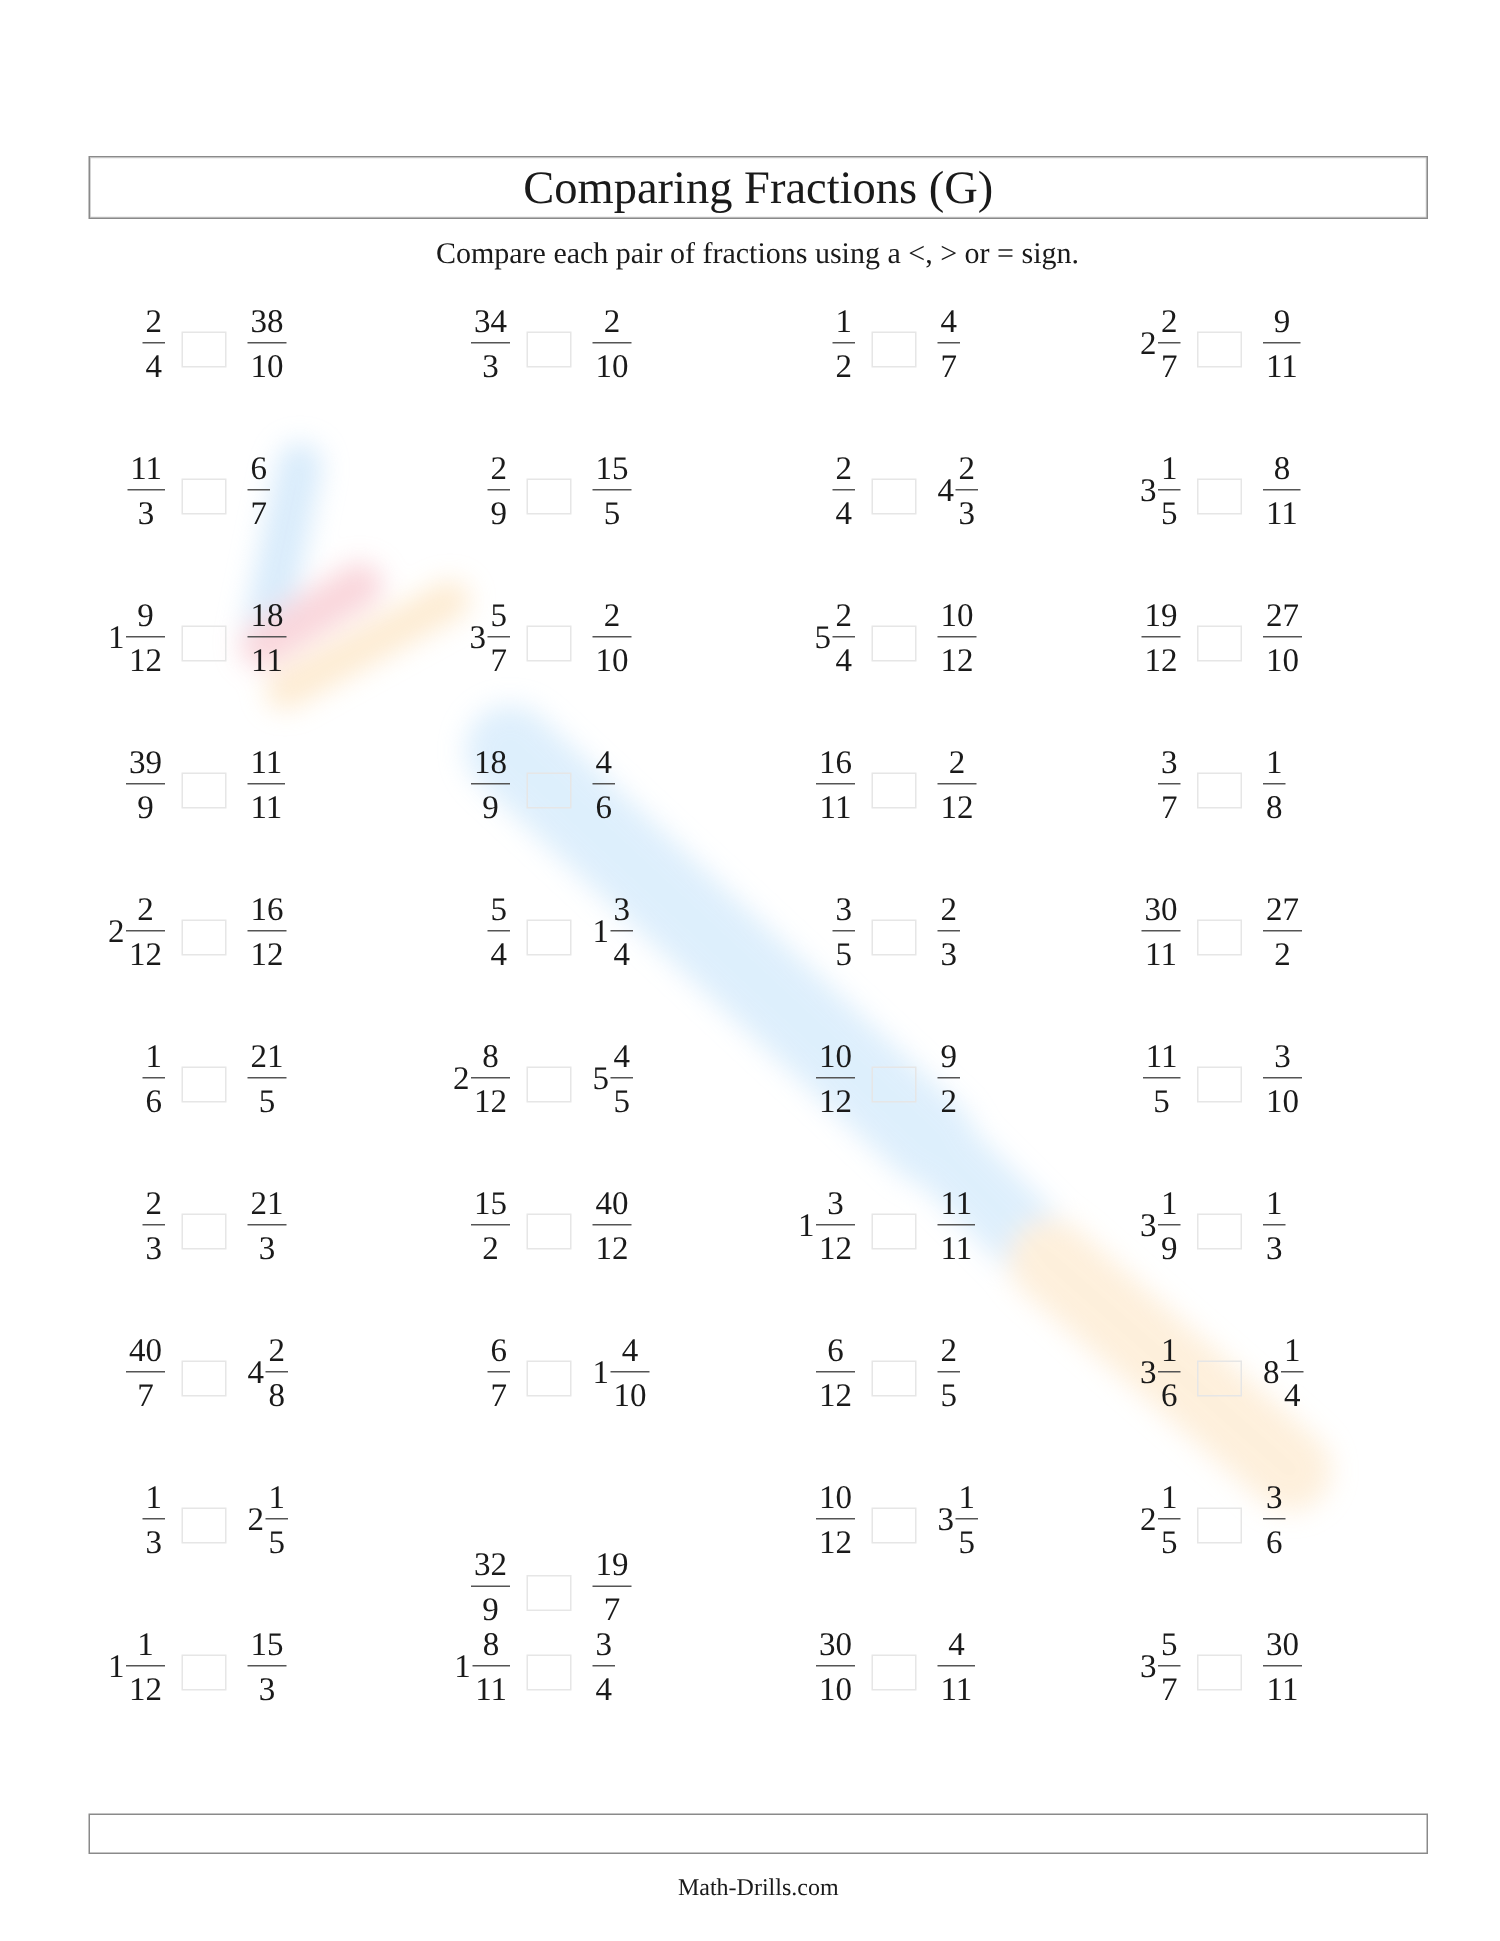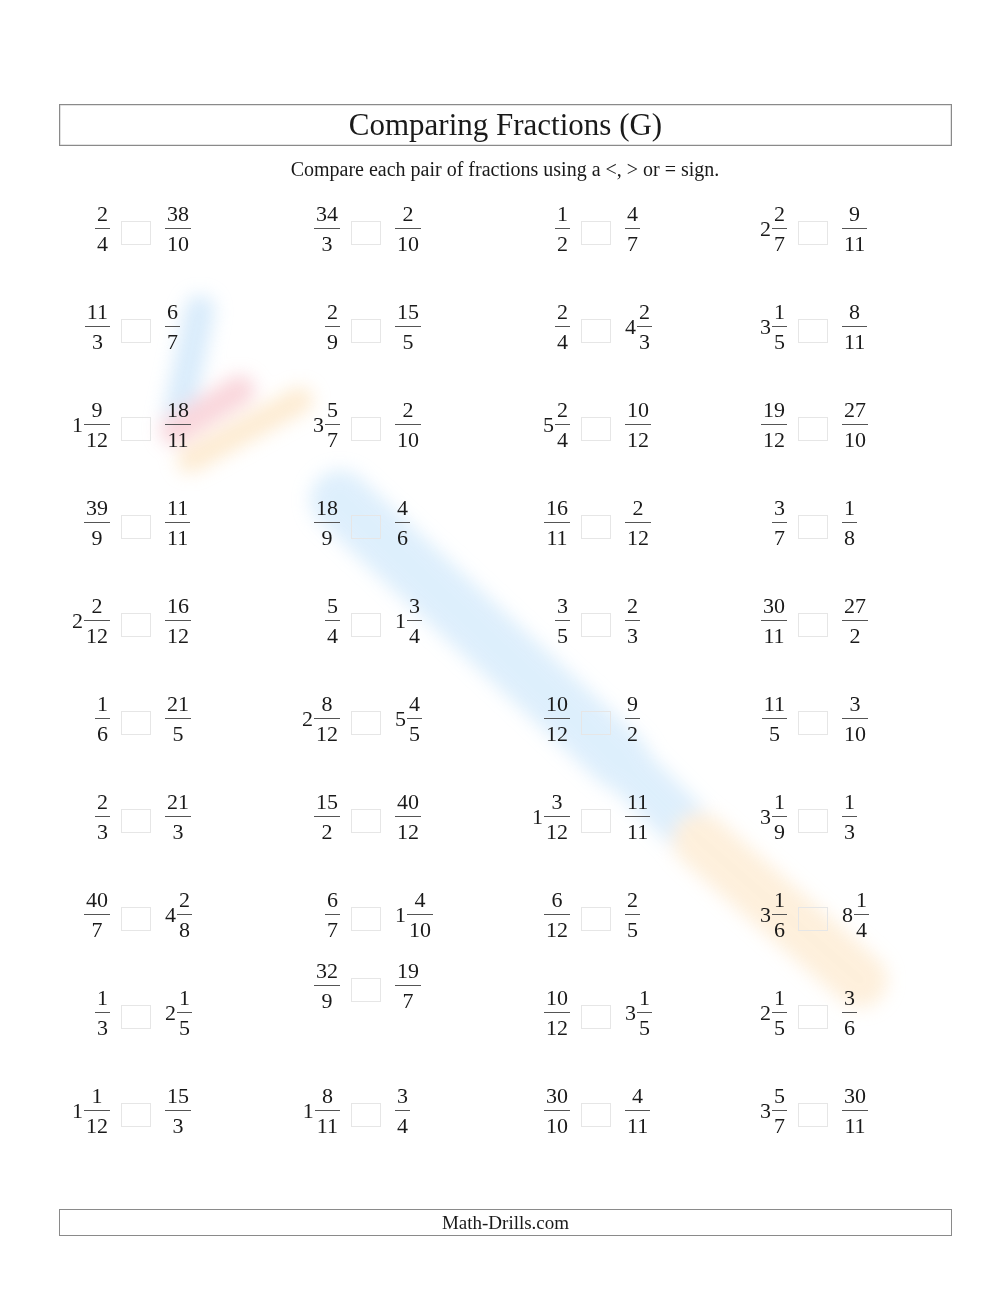--- a/index.html
+++ b/index.html
@@ -96,22 +96,23 @@
     }
     .footer-box {
       position: absolute;
       left: 59px; top: 1209px;
       width: 891px; height: 25px;
       border: 1px solid #8a8a8a;
       text-align: center;
       z-index: 1;
     }
     .footer-box .footer-text {
-      font-size: 19px;
+      font-size: 16px;
       line-height: 25px;
+      margin-top: 36px;
     }
   </style>
 </head>
 <body>
 
 <svg class="watermark" viewBox="0 0 1000 1294" xmlns="http://www.w3.org/2000/svg">
   <defs>
     <filter id="blur" x="-20%" y="-20%" width="140%" height="140%">
       <feGaussianBlur stdDeviation="9"></feGaussianBlur>
     </filter>
@@ -704,21 +705,21 @@
       <div class="answer-box"></div>
       <div class="operand right">
         <span class="whole">2</span>
         <span class="frac">
           <span class="num">1</span>
           <span class="bar"></span>
           <span class="den">5</span>
         </span>
       </div>
     </div>
-    <div class="problem" style="left: 285px; top: 956px;">
+    <div class="problem" style="left: 285px; top: 1028px;">
       <div class="operand left" style="right: auto; left: 0px; width: 55px;">
         <span class="frac">
           <span class="num">32</span>
           <span class="bar"></span>
           <span class="den">9</span>
         </span>
       </div>
       <div class="answer-box"></div>
       <div class="operand right">
         <span class="frac">

